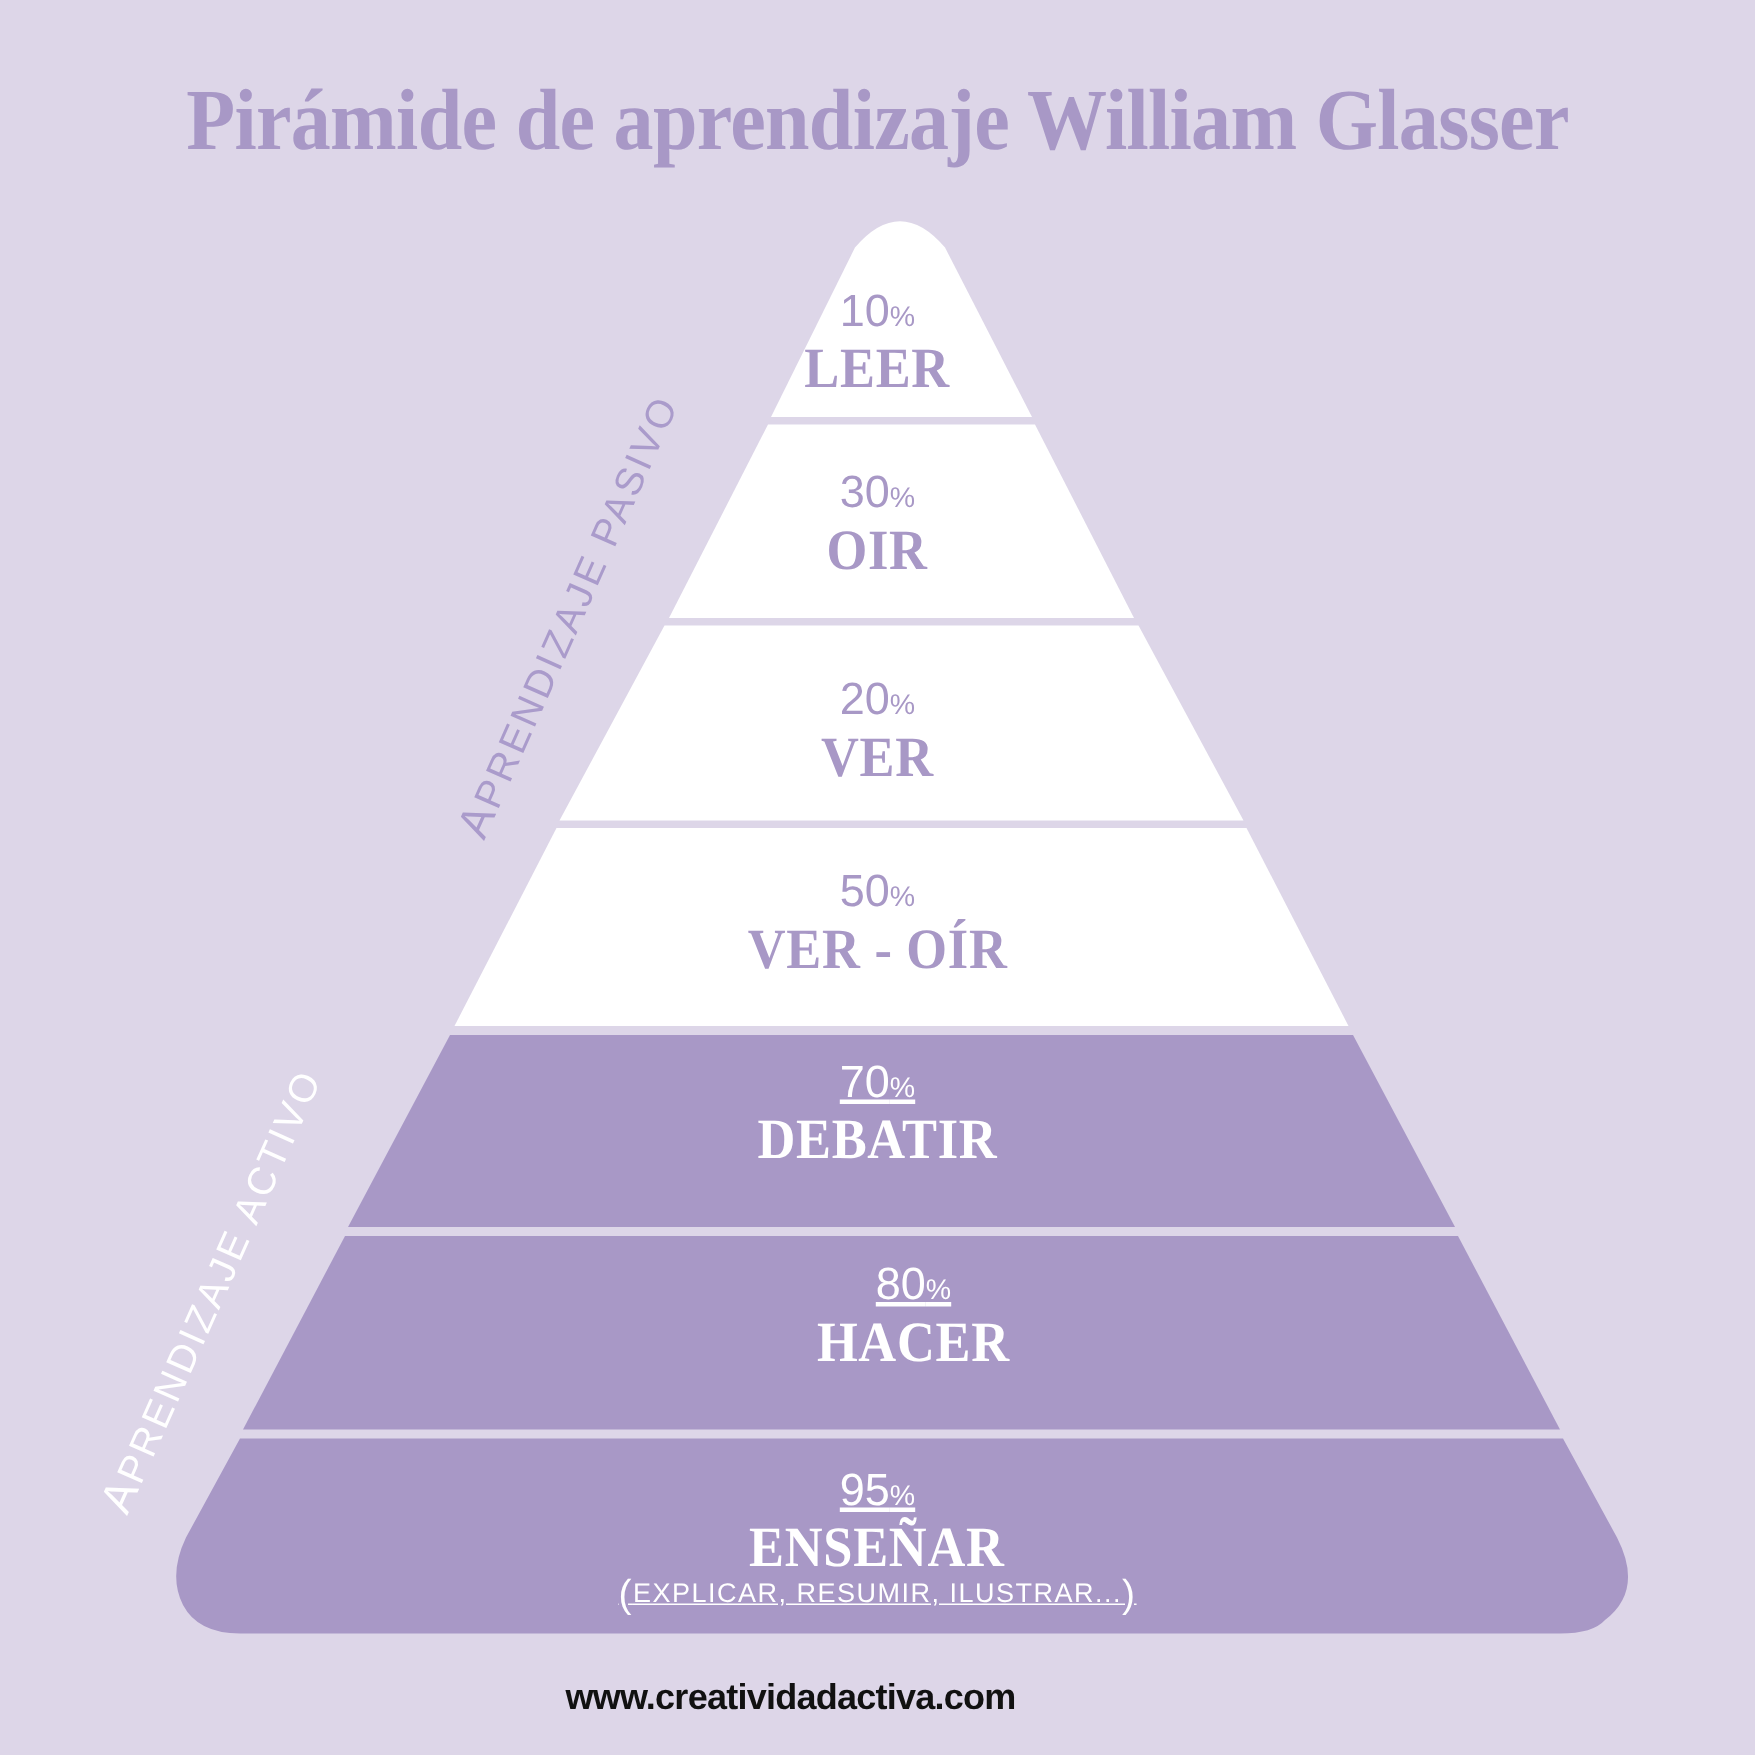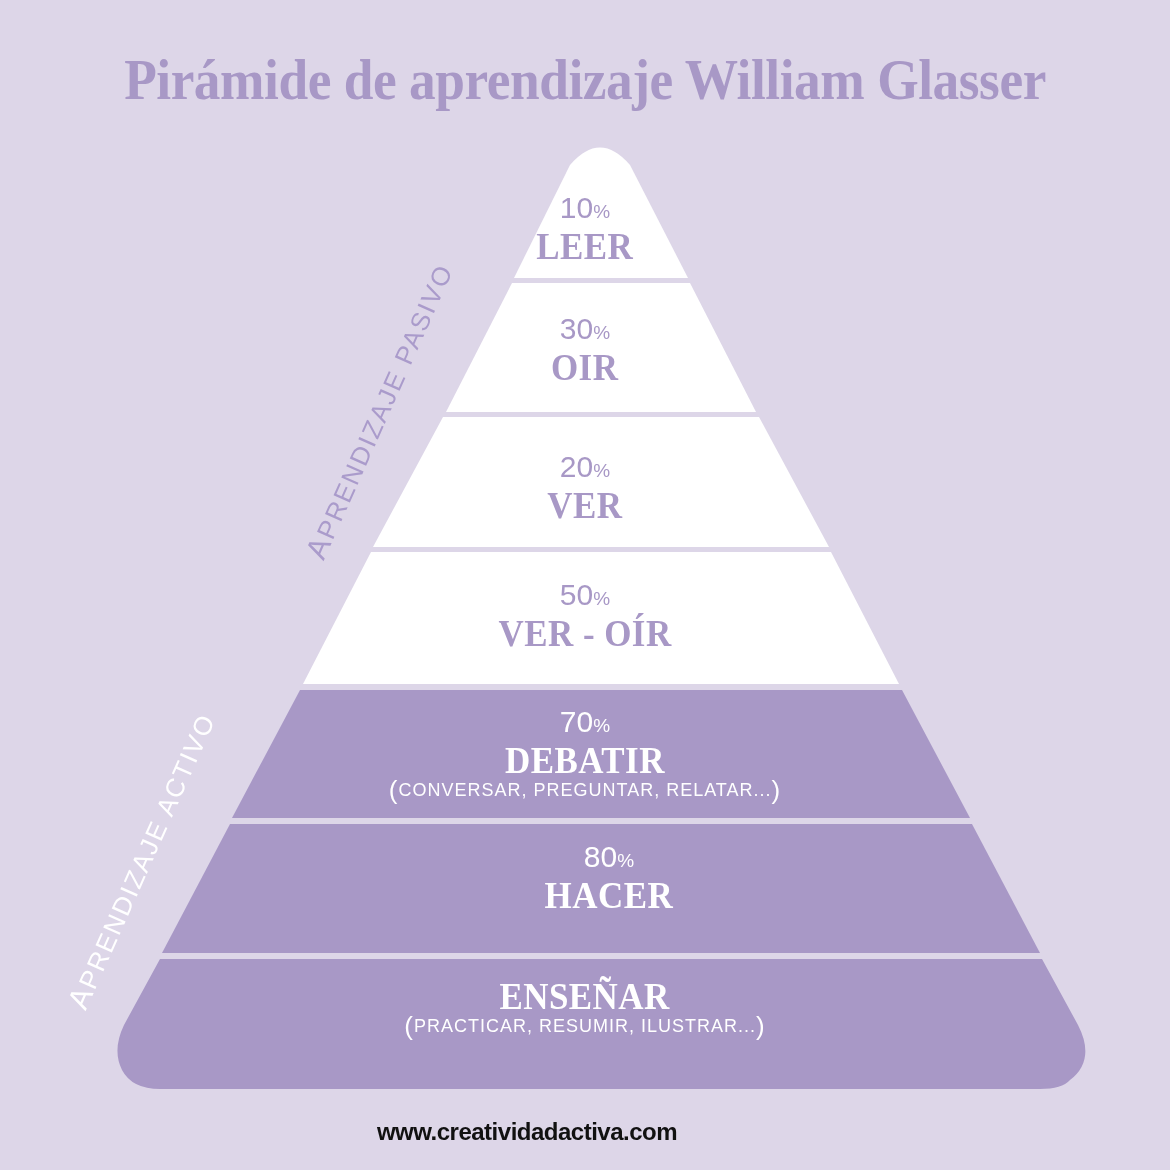--- a/index.html
+++ b/index.html
@@ -6,21 +6,21 @@
   body { width:1170px; height:1170px; background:#ddd6e8; position:relative; overflow:hidden; font-family:"Liberation Sans", sans-serif; }
   .title { position:absolute; left:0; top:46px; width:1170px; text-align:center; font-family:"Liberation Serif", serif; font-weight:bold; font-size:58px; color:#a898c6; letter-spacing:-0.5px; transform:scaleX(0.92); transform-origin:center; white-space:nowrap; }
   svg.pyr { position:absolute; left:0; top:0; }
   .tier { position:absolute; left:0; width:1170px; text-align:center; }
   .pct { font-family:"Liberation Sans", sans-serif; font-size:30px; line-height:32px; }
   .pct small { font-size:19px; }
   .name { font-family:"Liberation Serif", serif; font-weight:bold; font-size:38px; line-height:36px; transform:scaleX(0.92); display:inline-block; letter-spacing:0.5px; }
   .sub { font-family:"Liberation Sans", sans-serif; font-size:18px; line-height:24px; letter-spacing:1px; }
   .sub .paren { font-size:26px; vertical-align:-3px; }
   .passive { color:#a898c6; }
-  .active { color:#ffffff; }
+  .active { color:#ffffff;text-decoration:underline; }
   .side { position:absolute; font-family:"Liberation Sans", sans-serif; font-size:26px; letter-spacing:2px; white-space:nowrap; transform-origin:left bottom; }
   .side .big { font-size:30px; }
   .side-passive { color:#aa9bcb; left:330px; top:530px; transform:rotate(-66deg); }
   .side-active { color:#ffffff; left:92px; top:980px; transform:rotate(-66deg); }
   .url { position:absolute; left:0; top:1118px; width:1054px; text-align:center; font-family:"Liberation Sans", sans-serif; font-size:24px; font-weight:bold; color:#111; letter-spacing:-0.5px; }
 </style>
 </head>
 <body>
 
 <div class="title">Pirámide de aprendizaje William Glasser</div>
@@ -56,24 +56,24 @@
   <div class="pct"><span>20</span><small>%</small></div>
   <div class="name">VER</div>
 </div>
 <div class="tier passive" style="top:579px;">
   <div class="pct"><span>50</span><small>%</small></div>
   <div class="name">VER - OÍR</div>
 </div>
 <div class="tier active" style="top:706px;">
   <div class="pct"><span>70</span><small>%</small></div>
   <div class="name">DEBATIR</div>
-  <div class="sub"><span class="paren">(</span><span>CONVERSAR, PREGUNTAR, RELATAR...</span><span class="paren">)</span></div>
 </div>
 <div class="tier active" style="top:841px;padding-left:24px;">
   <div class="pct"><span>80</span><small>%</small></div>
   <div class="name">HACER</div>
 </div>
 <div class="tier active" style="top:978px;">
+  <div class="pct"><span>95</span><small>%</small></div>
   <div class="name">ENSEÑAR</div>
-  <div class="sub"><span class="paren">(</span><span>PRACTICAR, RESUMIR, ILUSTRAR...</span><span class="paren">)</span></div>
+  <div class="sub"><span class="paren">(</span><span>EXPLICAR, RESUMIR, ILUSTRAR...</span><span class="paren">)</span></div>
 </div>
 
 <div class="url">www.creatividadactiva.com</div>
 
 </body></html>

